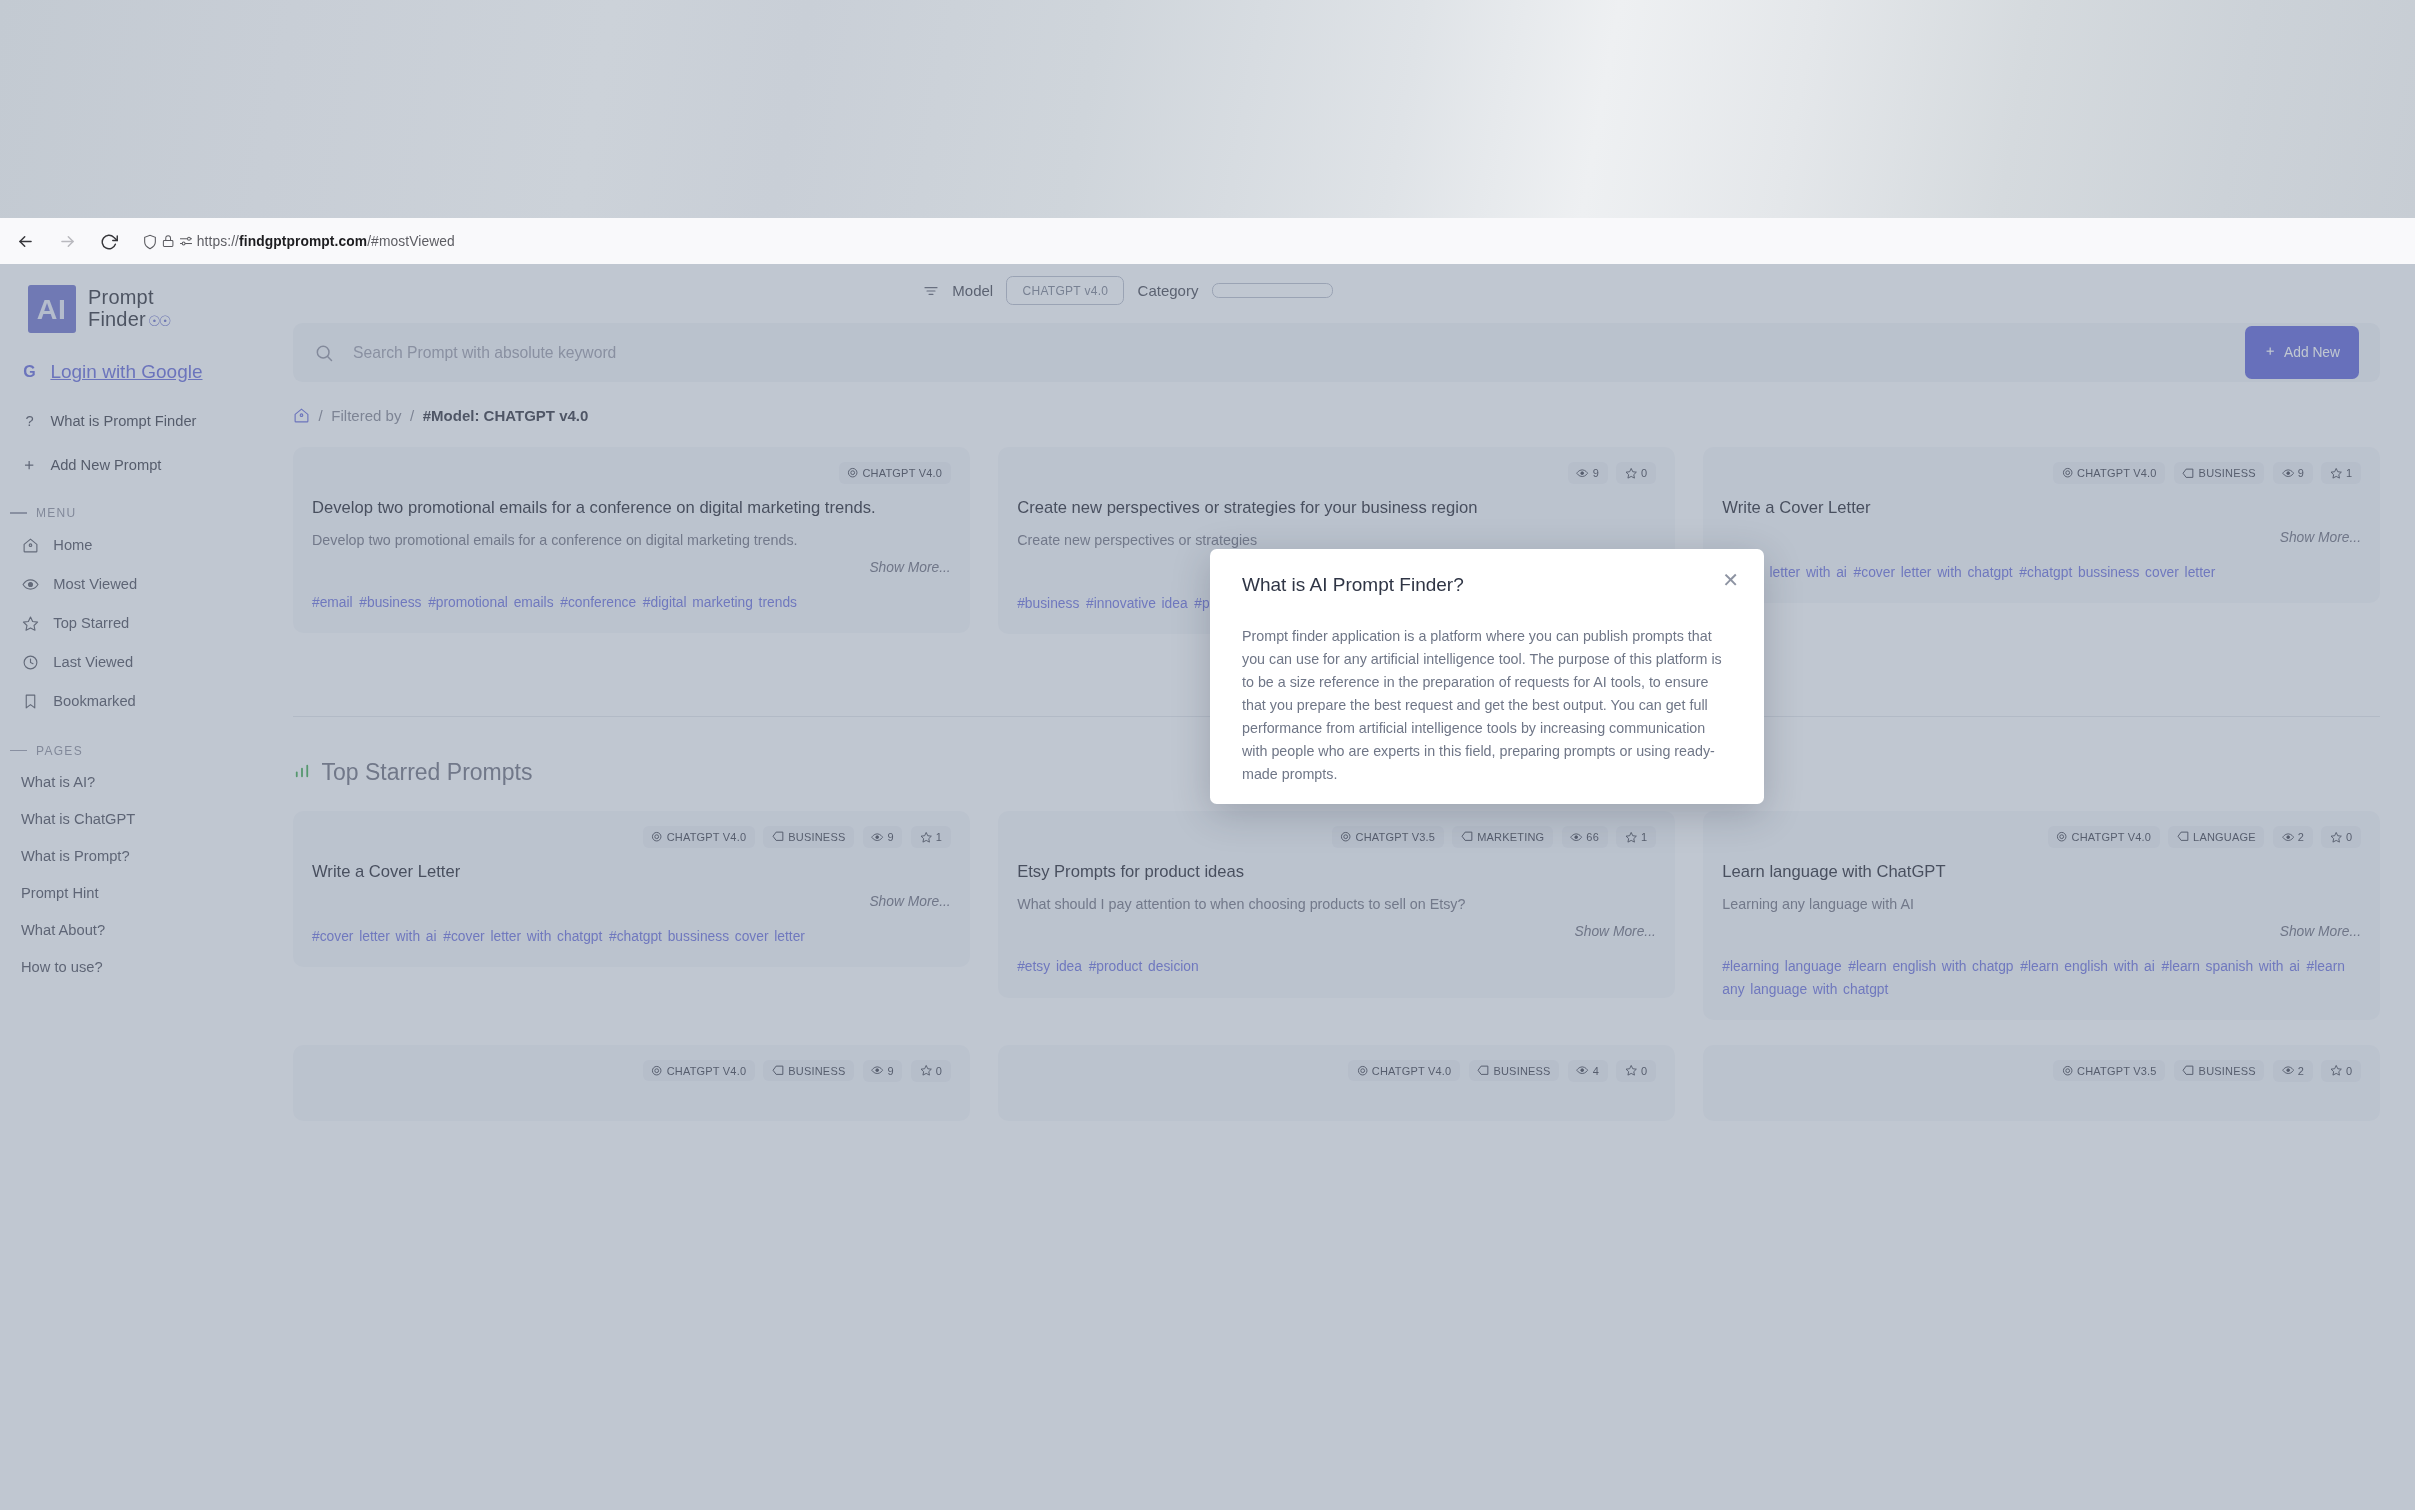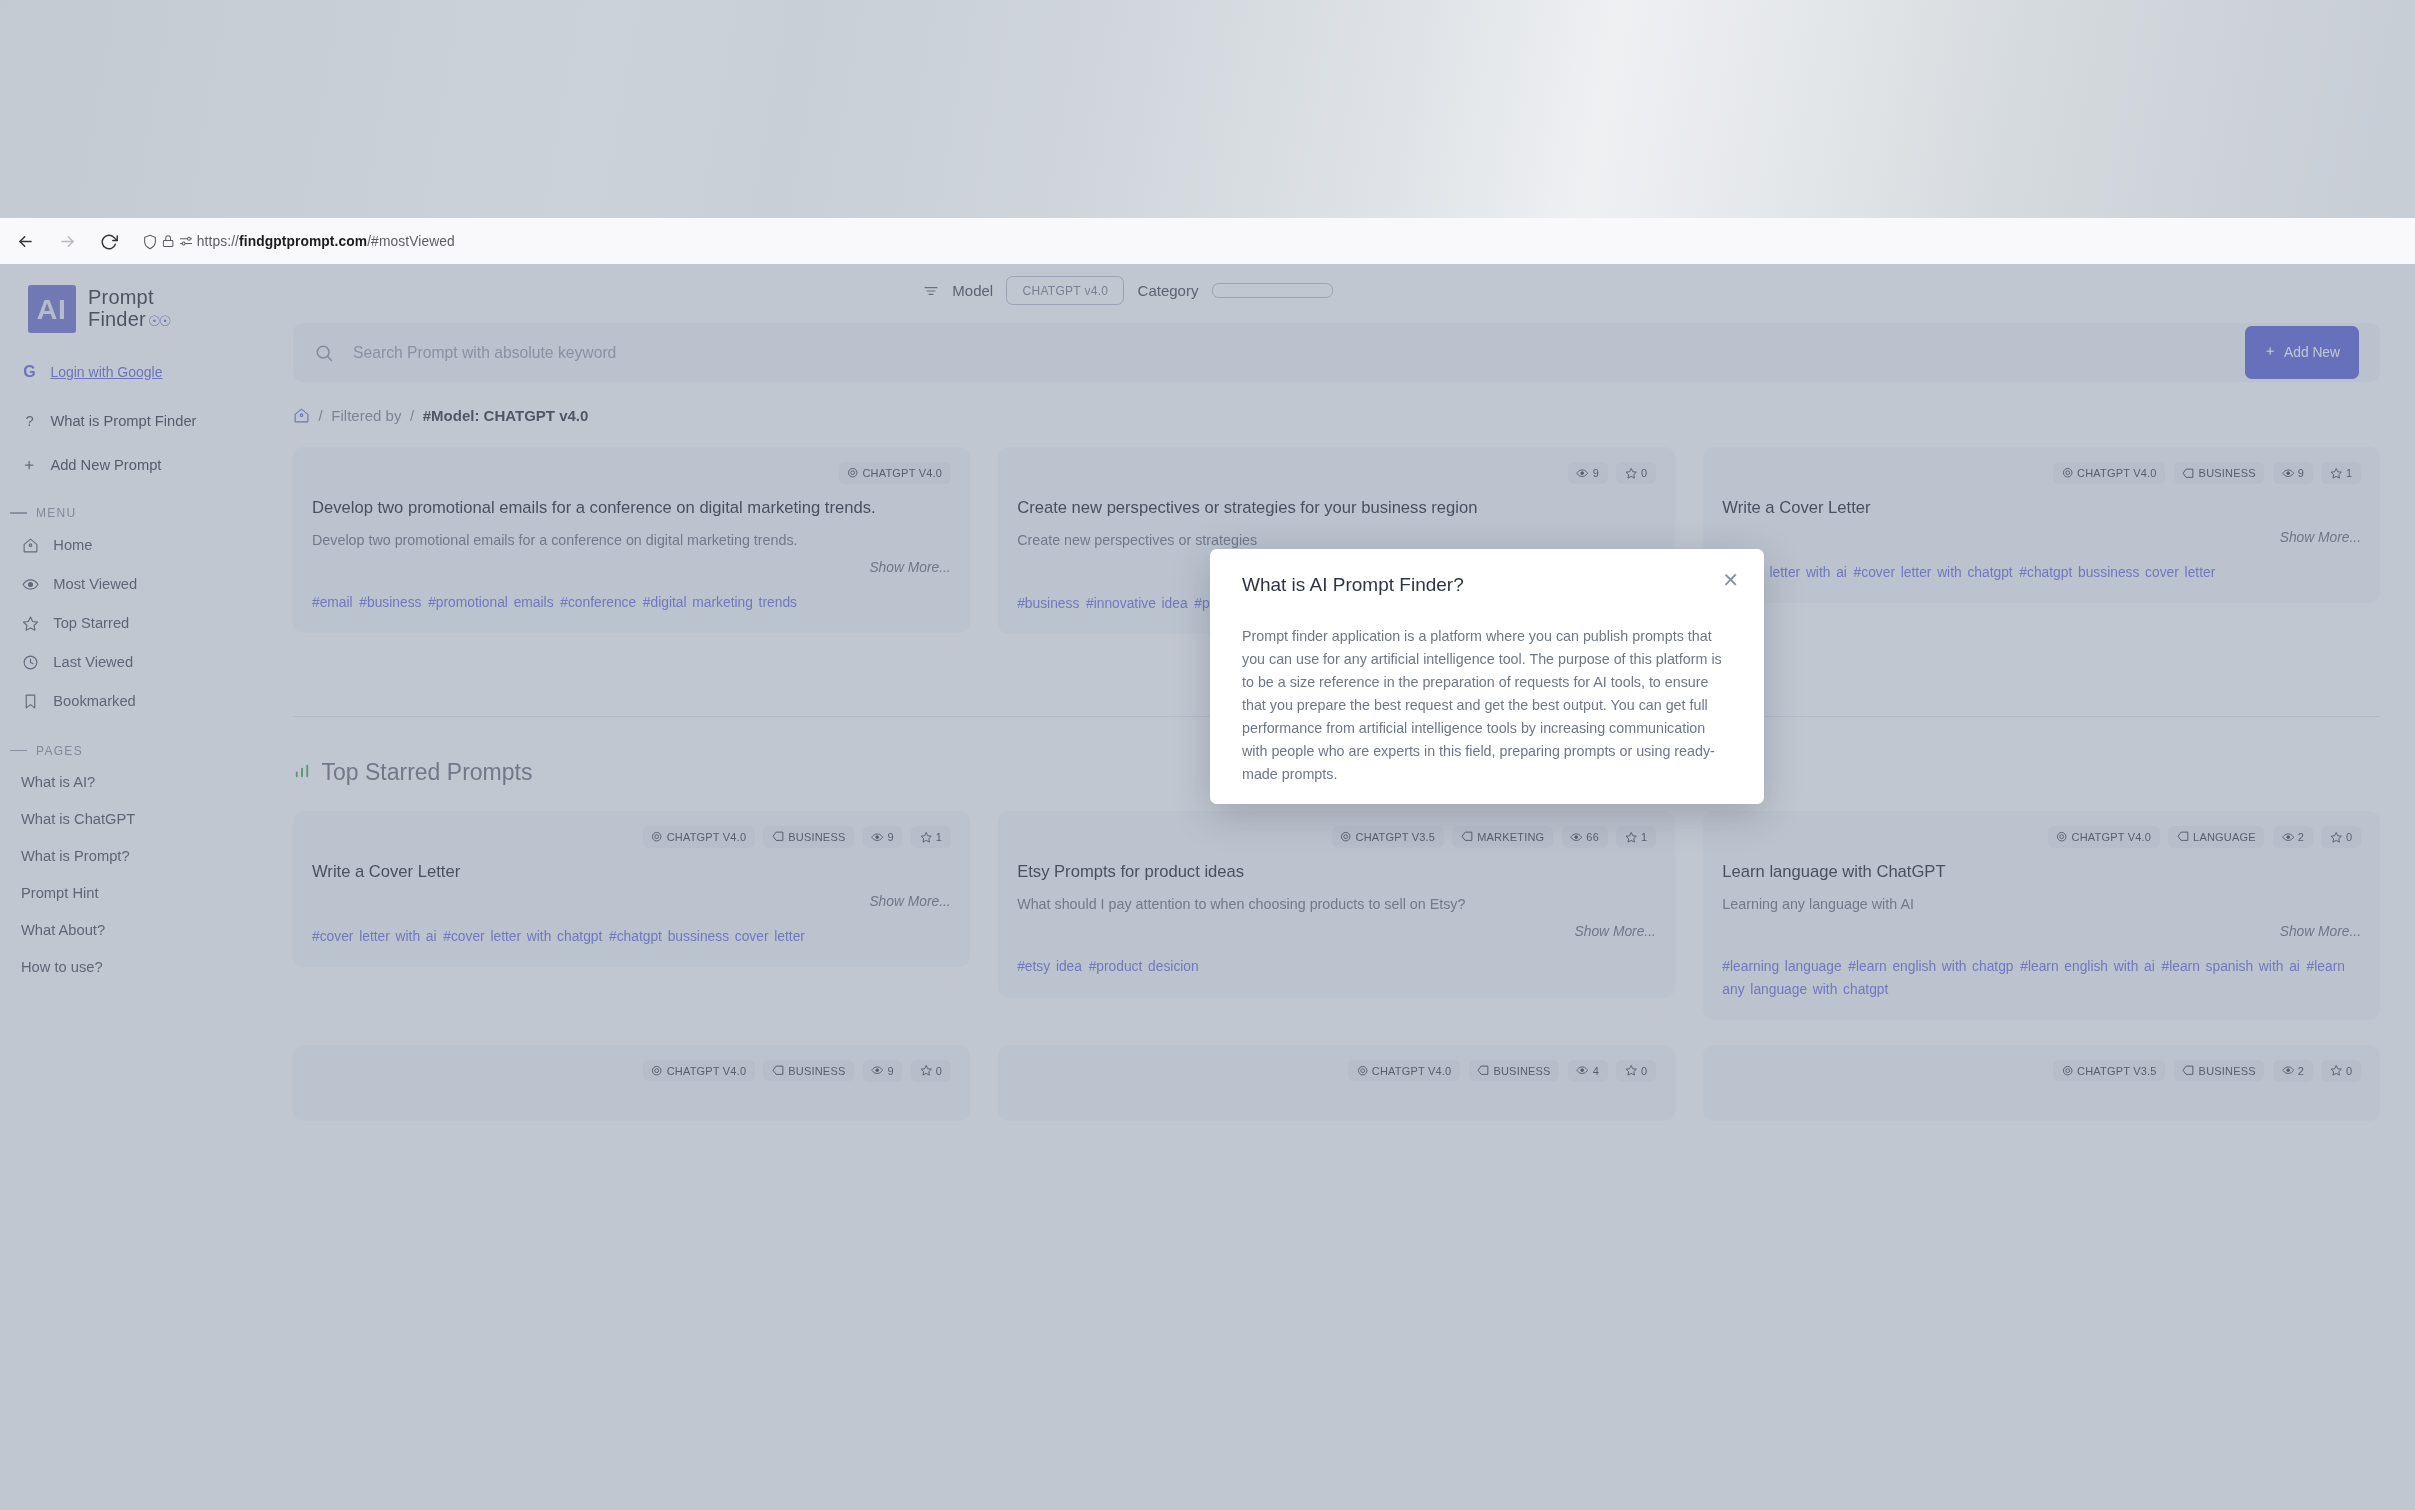--- a/index.html
+++ b/index.html
@@ -67,21 +67,21 @@
     letter-spacing:0.2px;
   }
   #brand-name .bino{color:#6b6fc9;font-size:14.3px;letter-spacing:-1.9px;}
 
   .side-link{
     display:flex;align-items:center;gap:12.4px;padding:0 0 0 21px;
     height:36px;font-size:14.7px;color:#3a3a44;cursor:pointer;
   }
   .side-link .ico{width:17px;display:flex;align-items:center;justify-content:center;color:#4a4a55;}
   #login-row{margin-top:21px;}
-  #login-row .label{color:#6366d8;text-decoration:underline;font-size:14px;}
+  #login-row .label{color:#6366d8;text-decoration:underline;font-size:19px;}
   #login-row .ico{color:#6366d8;font-weight:700;font-size:16px;}
 
   .side-section{
     display:flex;align-items:center;gap:9.5px;padding-left:9.5px;
     margin-top:23px;margin-bottom:5.7px;
   }
   .side-section .dash{width:17px;height:1.4px;background:#9a9aa6;}
   .side-section .txt{font-size:12px;letter-spacing:1.3px;color:#8d8d99;}
 
   .menu-item{

